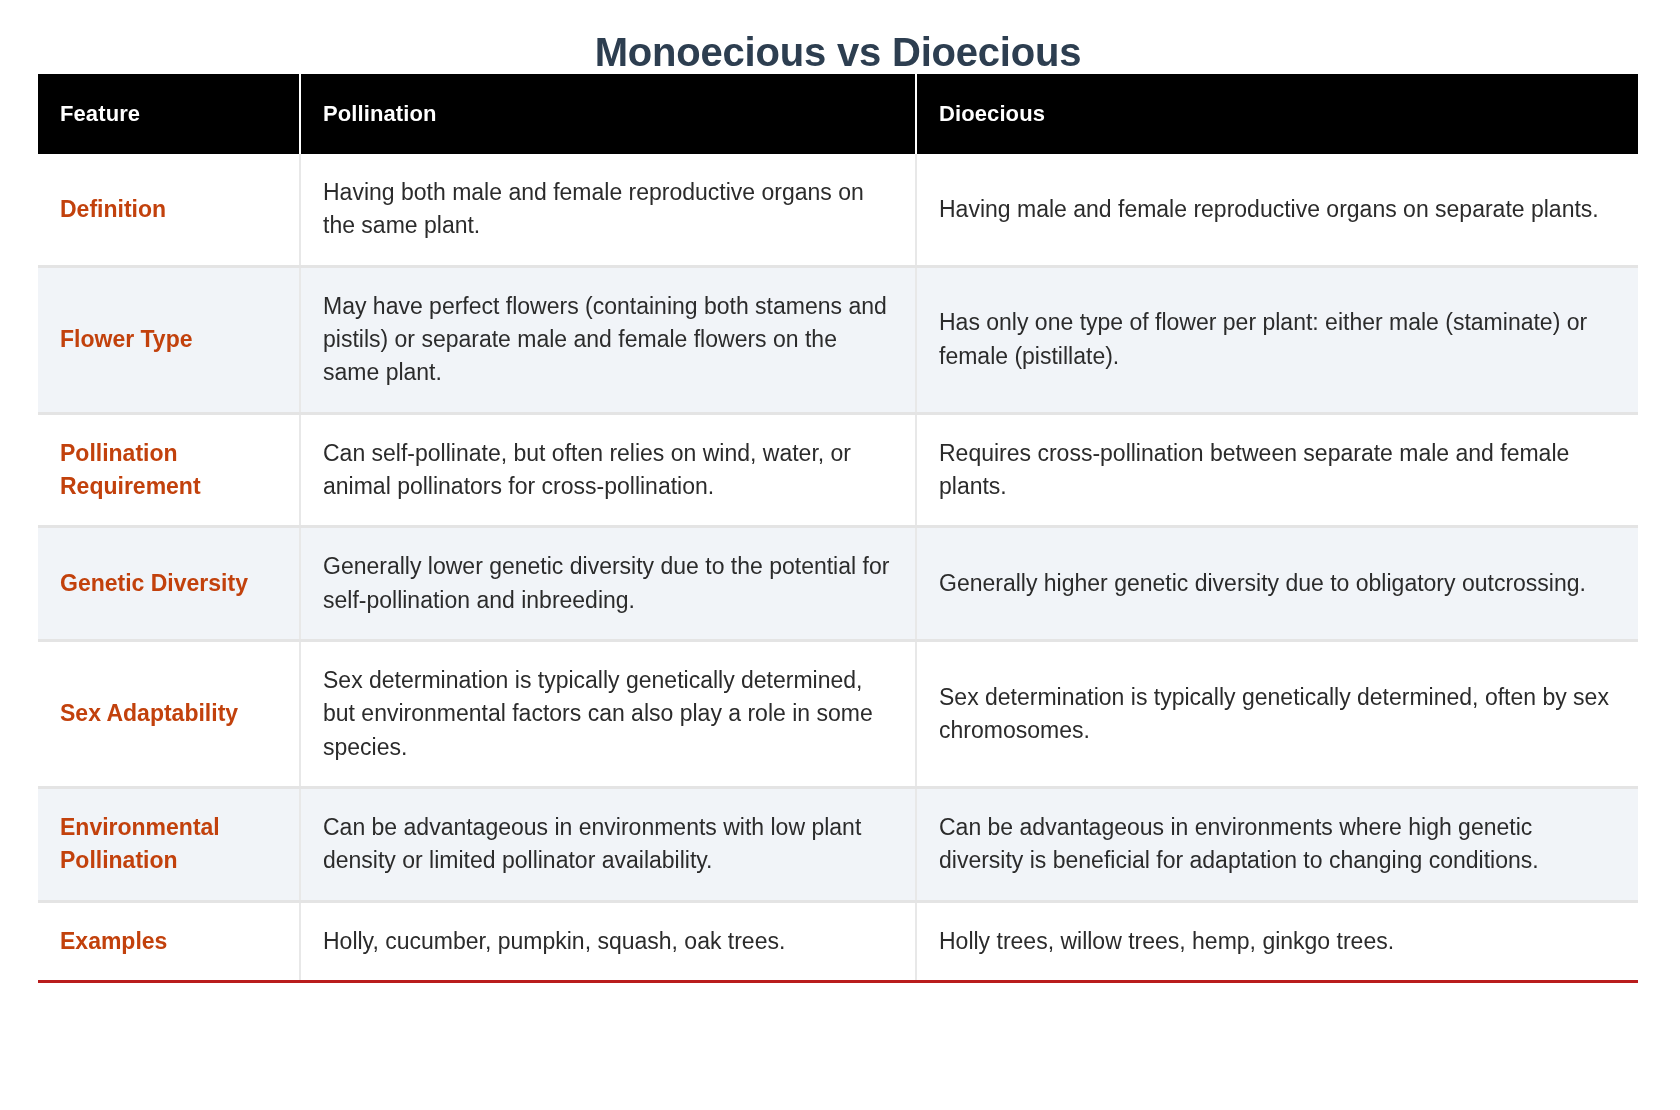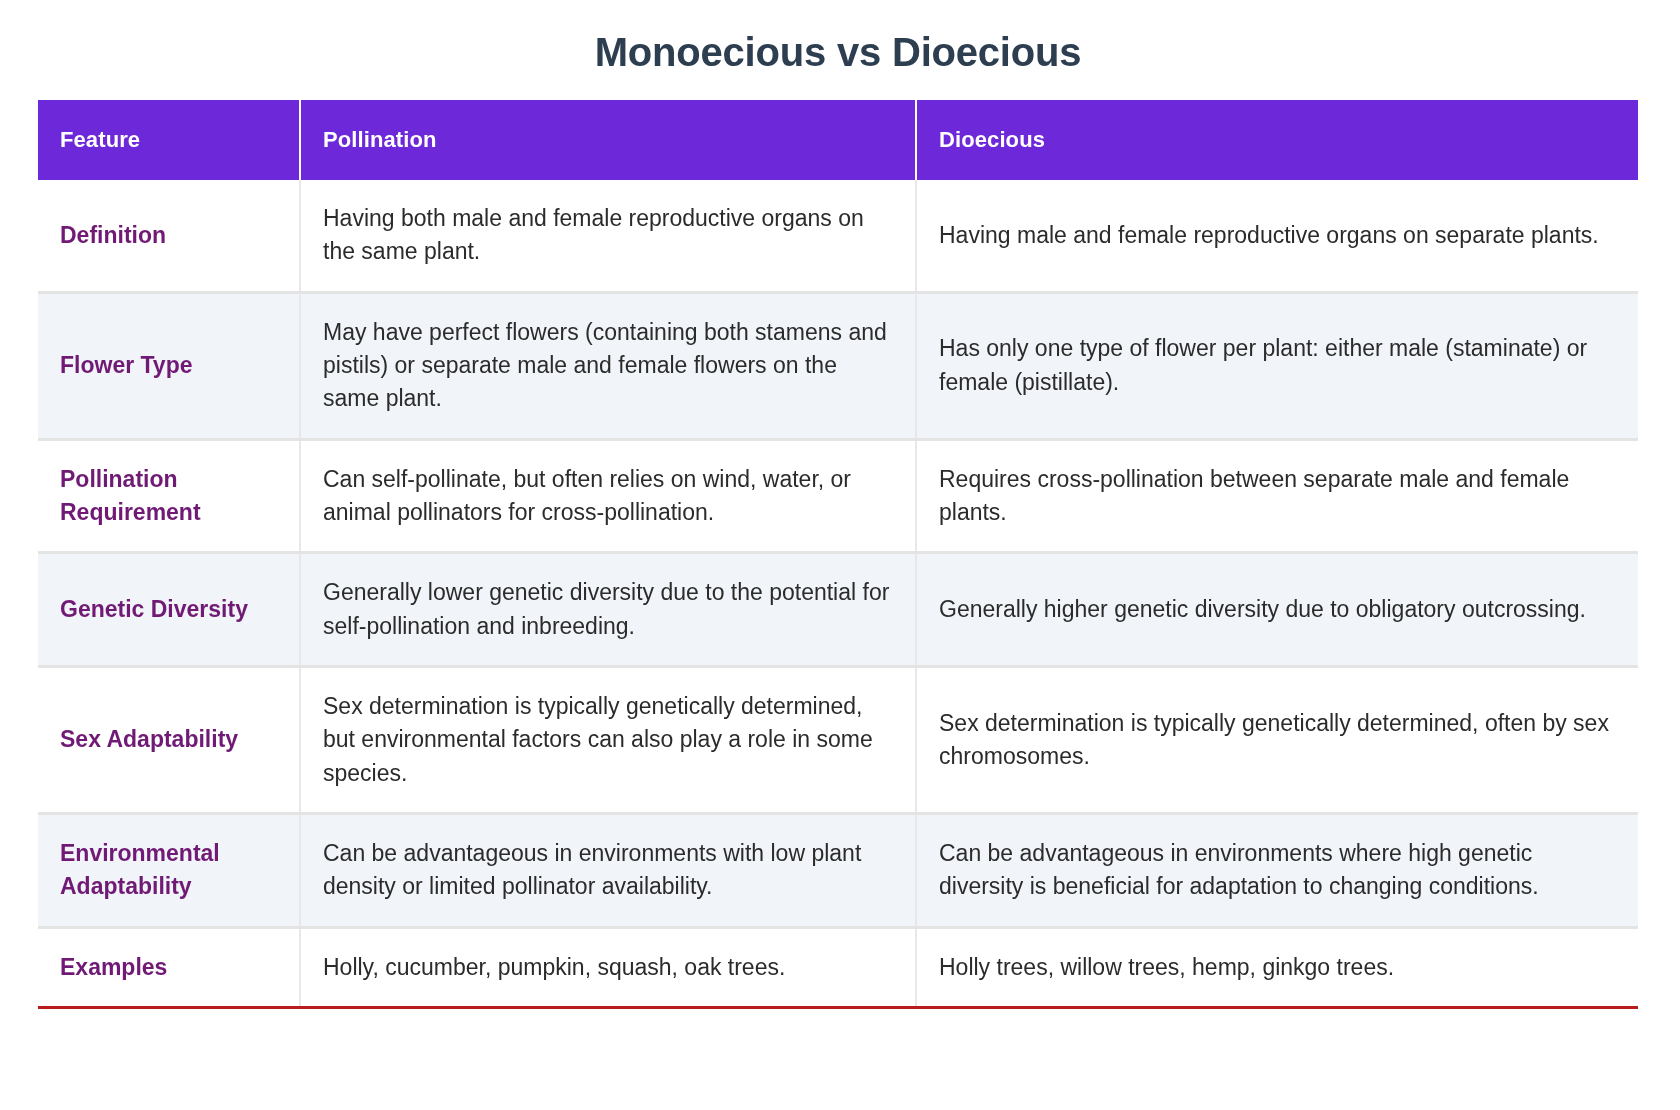--- a/index.html
+++ b/index.html
@@ -26,21 +26,20 @@
   .page-title {
     text-align: center;
     font-family: "Liberation Sans", sans-serif;
     font-weight: bold;
     font-size: 40px;
     line-height: 1.1;
     color: #2d3e50;
     letter-spacing: -0.2px;
     margin: 0;
     padding-top: 30px;
-    padding-bottom: 26px;
     width: 1600px;
     margin-left: 38px;
   }
 
   .table-wrap {
     width: 1600px;
     margin-left: 38px;
     background: #ffffff;
   }
 
@@ -49,21 +48,21 @@
     width: 1600px;
     table-layout: fixed;
     background: #ffffff;
   }
 
   table.compare colgroup col.c-feature { width: 262px; }
   table.compare colgroup col.c-mono { width: 616px; }
   table.compare colgroup col.c-dio { width: 722px; }
 
   thead th {
-    background: #6d28d9;
+    background: #000000;
     color: #ffffff;
     font-family: "Liberation Sans", sans-serif;
     font-weight: bold;
     font-size: 22px;
     text-align: left;
     padding: 20px 22px;
     height: 80px;
     box-sizing: border-box;
     vertical-align: middle;
     border-right: 2px solid #ffffff;
@@ -80,21 +79,21 @@
     vertical-align: middle;
     border-bottom: 3px solid #e4e4e4;
     border-right: 2px solid #e8e8e8;
     box-sizing: border-box;
   }
   tbody td:last-child { border-right: none; }
 
   tbody td.feature-cell {
     font-weight: bold;
     font-size: 23px;
-    color: #701a75;
+    color: #c2410c;
     padding-left: 22px;
     padding-right: 14px;
   }
 
   tbody tr.row-alt td {
     background: #f1f4f8;
   }
   tbody tr.row-plain td {
     background: #ffffff;
   }
@@ -144,21 +143,21 @@
           <td class="feature-cell">Genetic Diversity</td>
           <td>Generally lower genetic diversity due to the potential for self-pollination and inbreeding.</td>
           <td>Generally higher genetic diversity due to obligatory outcrossing.</td>
         </tr>
         <tr class="row-plain">
           <td class="feature-cell">Sex Adaptability</td>
           <td>Sex determination is typically genetically determined, but environmental factors can also play a role in some species.</td>
           <td>Sex determination is typically genetically determined, often by sex chromosomes.</td>
         </tr>
         <tr class="row-alt">
-          <td class="feature-cell">Environmental Adaptability</td>
+          <td class="feature-cell">Environmental Pollination</td>
           <td>Can be advantageous in environments with low plant density or limited pollinator availability.</td>
           <td>Can be advantageous in environments where high genetic diversity is beneficial for adaptation to changing conditions.</td>
         </tr>
         <tr class="row-plain">
           <td class="feature-cell">Examples</td>
           <td>Holly, cucumber, pumpkin, squash, oak trees.</td>
           <td>Holly trees, willow trees, hemp, ginkgo trees.</td>
         </tr>
       </tbody>
     </table>

